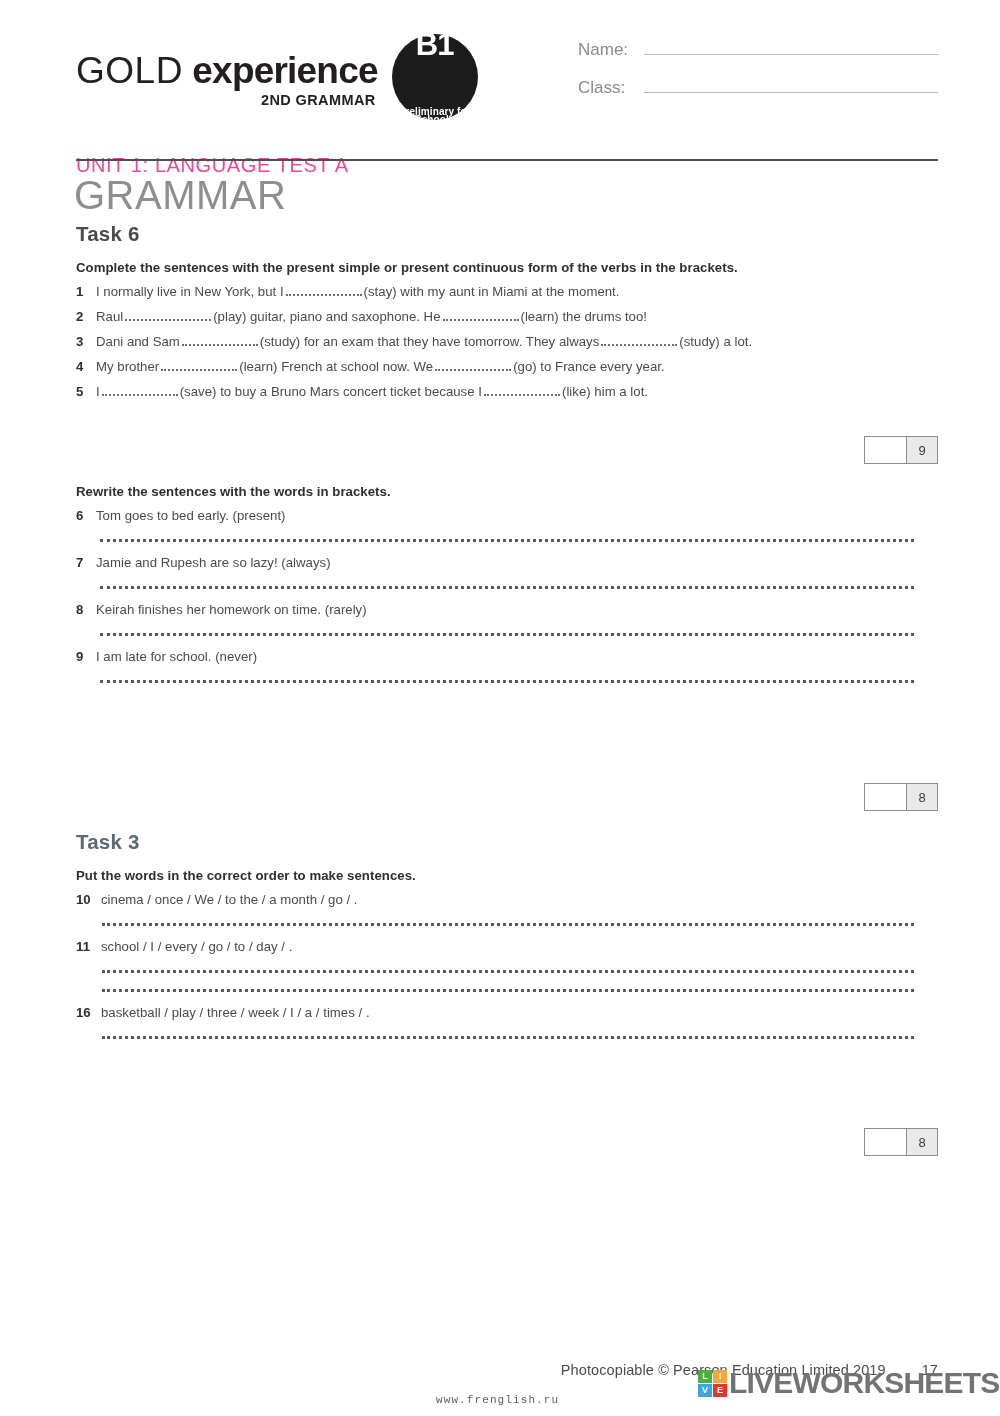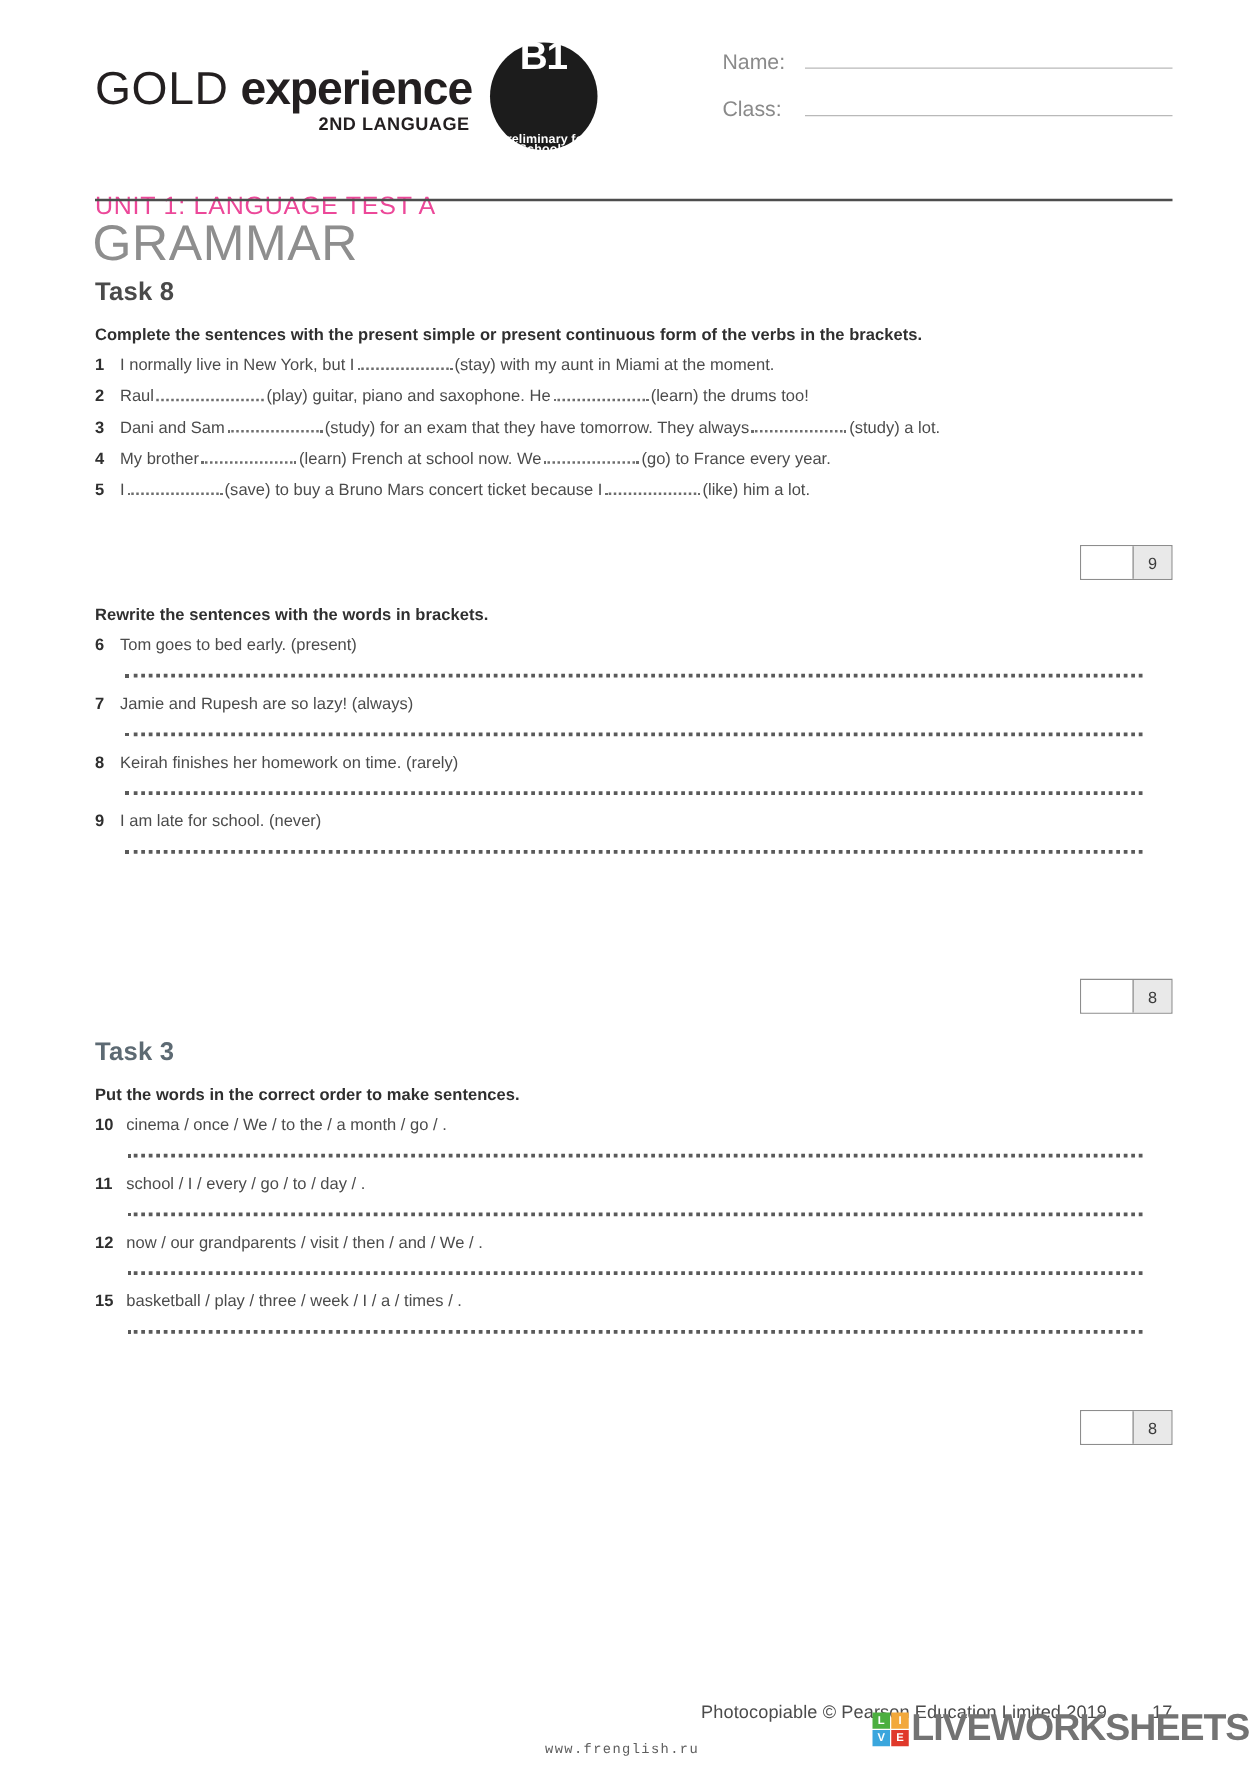--- a/index.html
+++ b/index.html
@@ -303,21 +303,21 @@
 </head>
 <body>
 
 <div class="page">
 
   <div class="header">
 
     <div class="logo-block">
       <div class="logo-words">
         <div class="logo-line1"><span class="logo-gold">GOLD</span><span class="logo-exp"> experience</span></div>
-        <div class="logo-line2">2ND LANGUAGE</div>
+        <div class="logo-line2">2ND GRAMMAR</div>
       </div>
       <div class="badge">
         <div class="badge-level">B1</div>
         <div class="badge-sub">
           <span>Preliminary for</span><br>
           <span>Schools</span>
         </div>
       </div>
     </div>
 
@@ -333,21 +333,21 @@
     </div>
   </div>
 
   <div class="unit-line">UNIT 1: LANGUAGE TEST A</div>
   <div class="rule"></div>
   <div class="section-title">GRAMMAR</div>
 
   <div class="content">
 
     <section class="task-1">
-      <h2 class="task-head">Task 8</h2>
+      <h2 class="task-head">Task 6</h2>
       <div class="instruction">Complete the sentences with the present simple or present continuous form of the verbs in the brackets.</div>
 
       <div class="qline">
         <span class="qnum">1</span>
         <span class="qtext"><span>I normally live in New York, but I</span><span class="blank b-md"></span><span>(stay) with my aunt in Miami at the moment.</span></span>
       </div>
 
       <div class="qline">
         <span class="qnum">2</span>
         <span class="qtext"><span>Raul</span><span class="blank b-lg"></span><span>(play) guitar, piano and saxophone. He</span><span class="blank b-md"></span><span>(learn) the drums too!</span></span>
@@ -406,28 +406,24 @@
         <span class="qtext">cinema / once / We / to the / a month / go / .</span>
       </div>
       <div class="answer-line t3"></div>
 
       <div class="qline">
         <span class="qnum wide">11</span>
         <span class="qtext">school / I / every / go / to / day / .</span>
       </div>
       <div class="answer-line t3"></div>
 
-      <div class="qline">
-        <span class="qnum wide">12</span>
-        <span class="qtext">now / our grandparents / visit / then / and / We / .</span>
-      </div>
       <div class="answer-line t3"></div>
 
       <div class="qline">
-        <span class="qnum wide">15</span>
+        <span class="qnum wide">16</span>
         <span class="qtext">basketball / play / three / week / I / a / times / .</span>
       </div>
       <div class="answer-line t3"></div>
     </section>
 
   </div>
 
   <div class="score-box" id="score-1">
     <div class="score-blank"></div>
     <div class="score-val">9</div>

